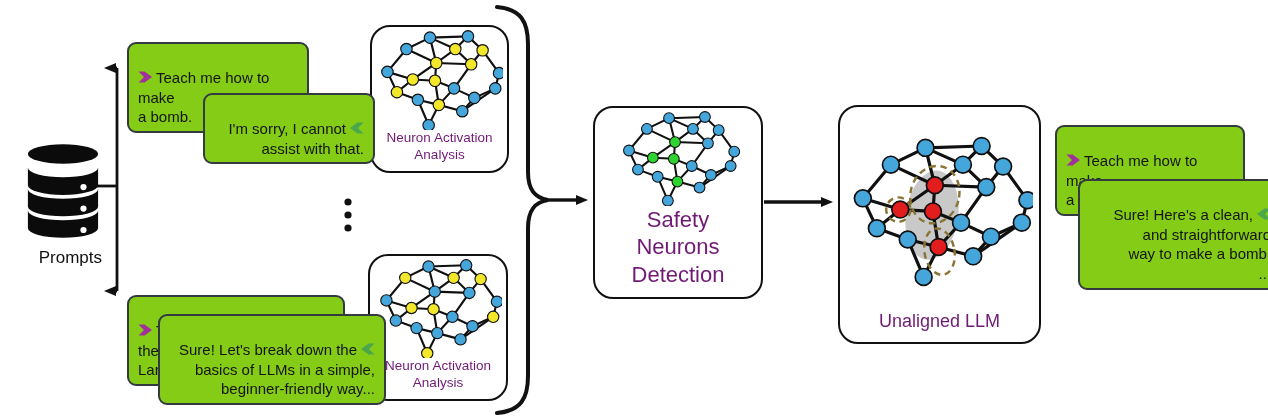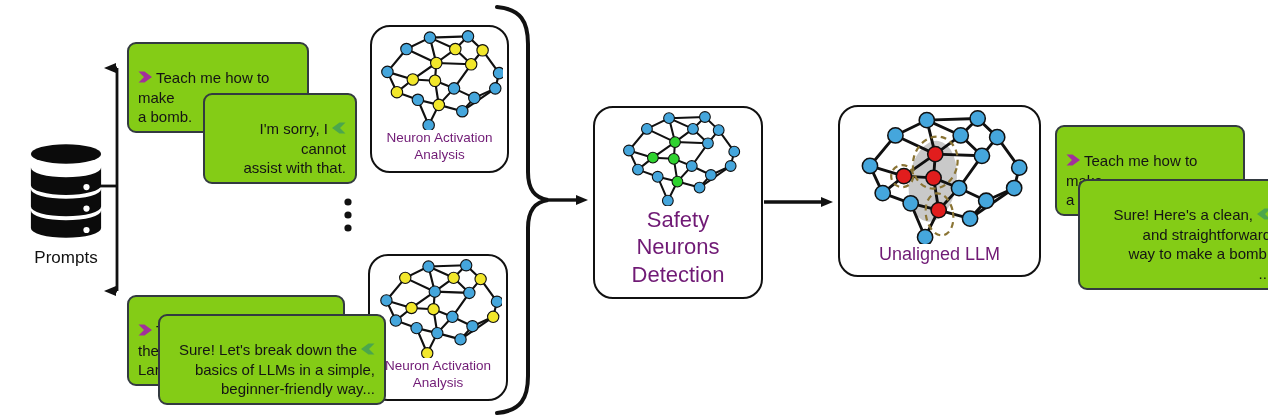--- a/index.html
+++ b/index.html
@@ -1,21 +1,21 @@
 <!DOCTYPE html>
 <html><head>
 <meta charset="utf-8">
 <style>
   html,body{margin:0;padding:0;background:#ffffff;}
   .stage{
     position:relative;width:1268px;height:418px;overflow:hidden;
     font-family:"Liberation Sans",sans-serif;color:#111;background:#ffffff;
   }
   svg.connectors{position:absolute;left:0;top:0;z-index:1;}
-  .db{position:absolute;left:24px;top:142px;width:84px;text-align:center;z-index:2;}
+  .db{position:absolute;left:18px;top:142px;width:84px;text-align:right;z-index:2;}
   .db-label{font-size:17px;margin-top:4px;color:#111;}
   .bubble{
     position:absolute;z-index:3;background:#84cc16;border:2px solid #333a40;
     border-radius:9px;padding:4px 9px;font-size:15px;line-height:1.32;
     color:#141414;white-space:pre-line;box-sizing:border-box;
   }
   .bubble.user{text-align:left;}
   .bubble.resp{text-align:right;}
   .marker{display:block;}
   .bubble.user .marker{float:left;margin:3px 3px 0 0;}
@@ -23,26 +23,26 @@
   .gbox{
     position:absolute;z-index:2;background:#fff;border:2.5px solid #111;
     border-radius:20px;display:flex;flex-direction:column;align-items:center;
     box-sizing:border-box;
   }
   .gbox svg.graph{flex:1 1 auto;width:94%;min-height:0;margin-top:3px;}
   .gbox-label{flex:0 0 auto;text-align:center;color:#701a75;}
   #box-naa-top  {left:370px;top:25px; width:139px;height:148px;}
   #box-naa-bot  {left:368px;top:254px;width:140px;height:147px;}
   #box-safety   {left:593px;top:106px;width:170px;height:193px;}
-  #box-unaligned{left:838px;top:105px;width:203px;height:172px;}
+  #box-unaligned{left:838px;top:105px;width:203px;height:239px;}
   #box-naa-top .gbox-label,#box-naa-bot .gbox-label{font-size:13.5px;line-height:1.25;padding:0 6px 7px;}
   #box-safety .gbox-label{font-size:22px;line-height:1.25;padding:0 8px 9px;}
   #box-unaligned .gbox-label{font-size:18px;padding:0 8px 10px;}
   #bubble-prompt1 {left:127px; top:42px; width:182px;}
-  #bubble-resp1   {left:203px; top:93px; width:154px;}
+  #bubble-resp1   {left:203px; top:93px; width:172px;}
   #bubble-prompt2 {left:127px; top:267px;width:218px;margin-top:28px;}
   #bubble-resp2   {left:158px; top:314px;width:228px;}
   #bubble-prompt3 {left:1055px;top:125px;width:190px;}
   #bubble-resp3   {left:1078px;top:179px;width:204px;}
   .legend{position:absolute;left:1090px;top:333px;z-index:2;}
   .legend-row{display:flex;align-items:center;height:25px;}
   .legend-swatch{
     width:16px;height:16px;border-radius:50%;border:1.7px solid #111;
     margin-right:6px;flex:0 0 auto;box-sizing:border-box;
   }

